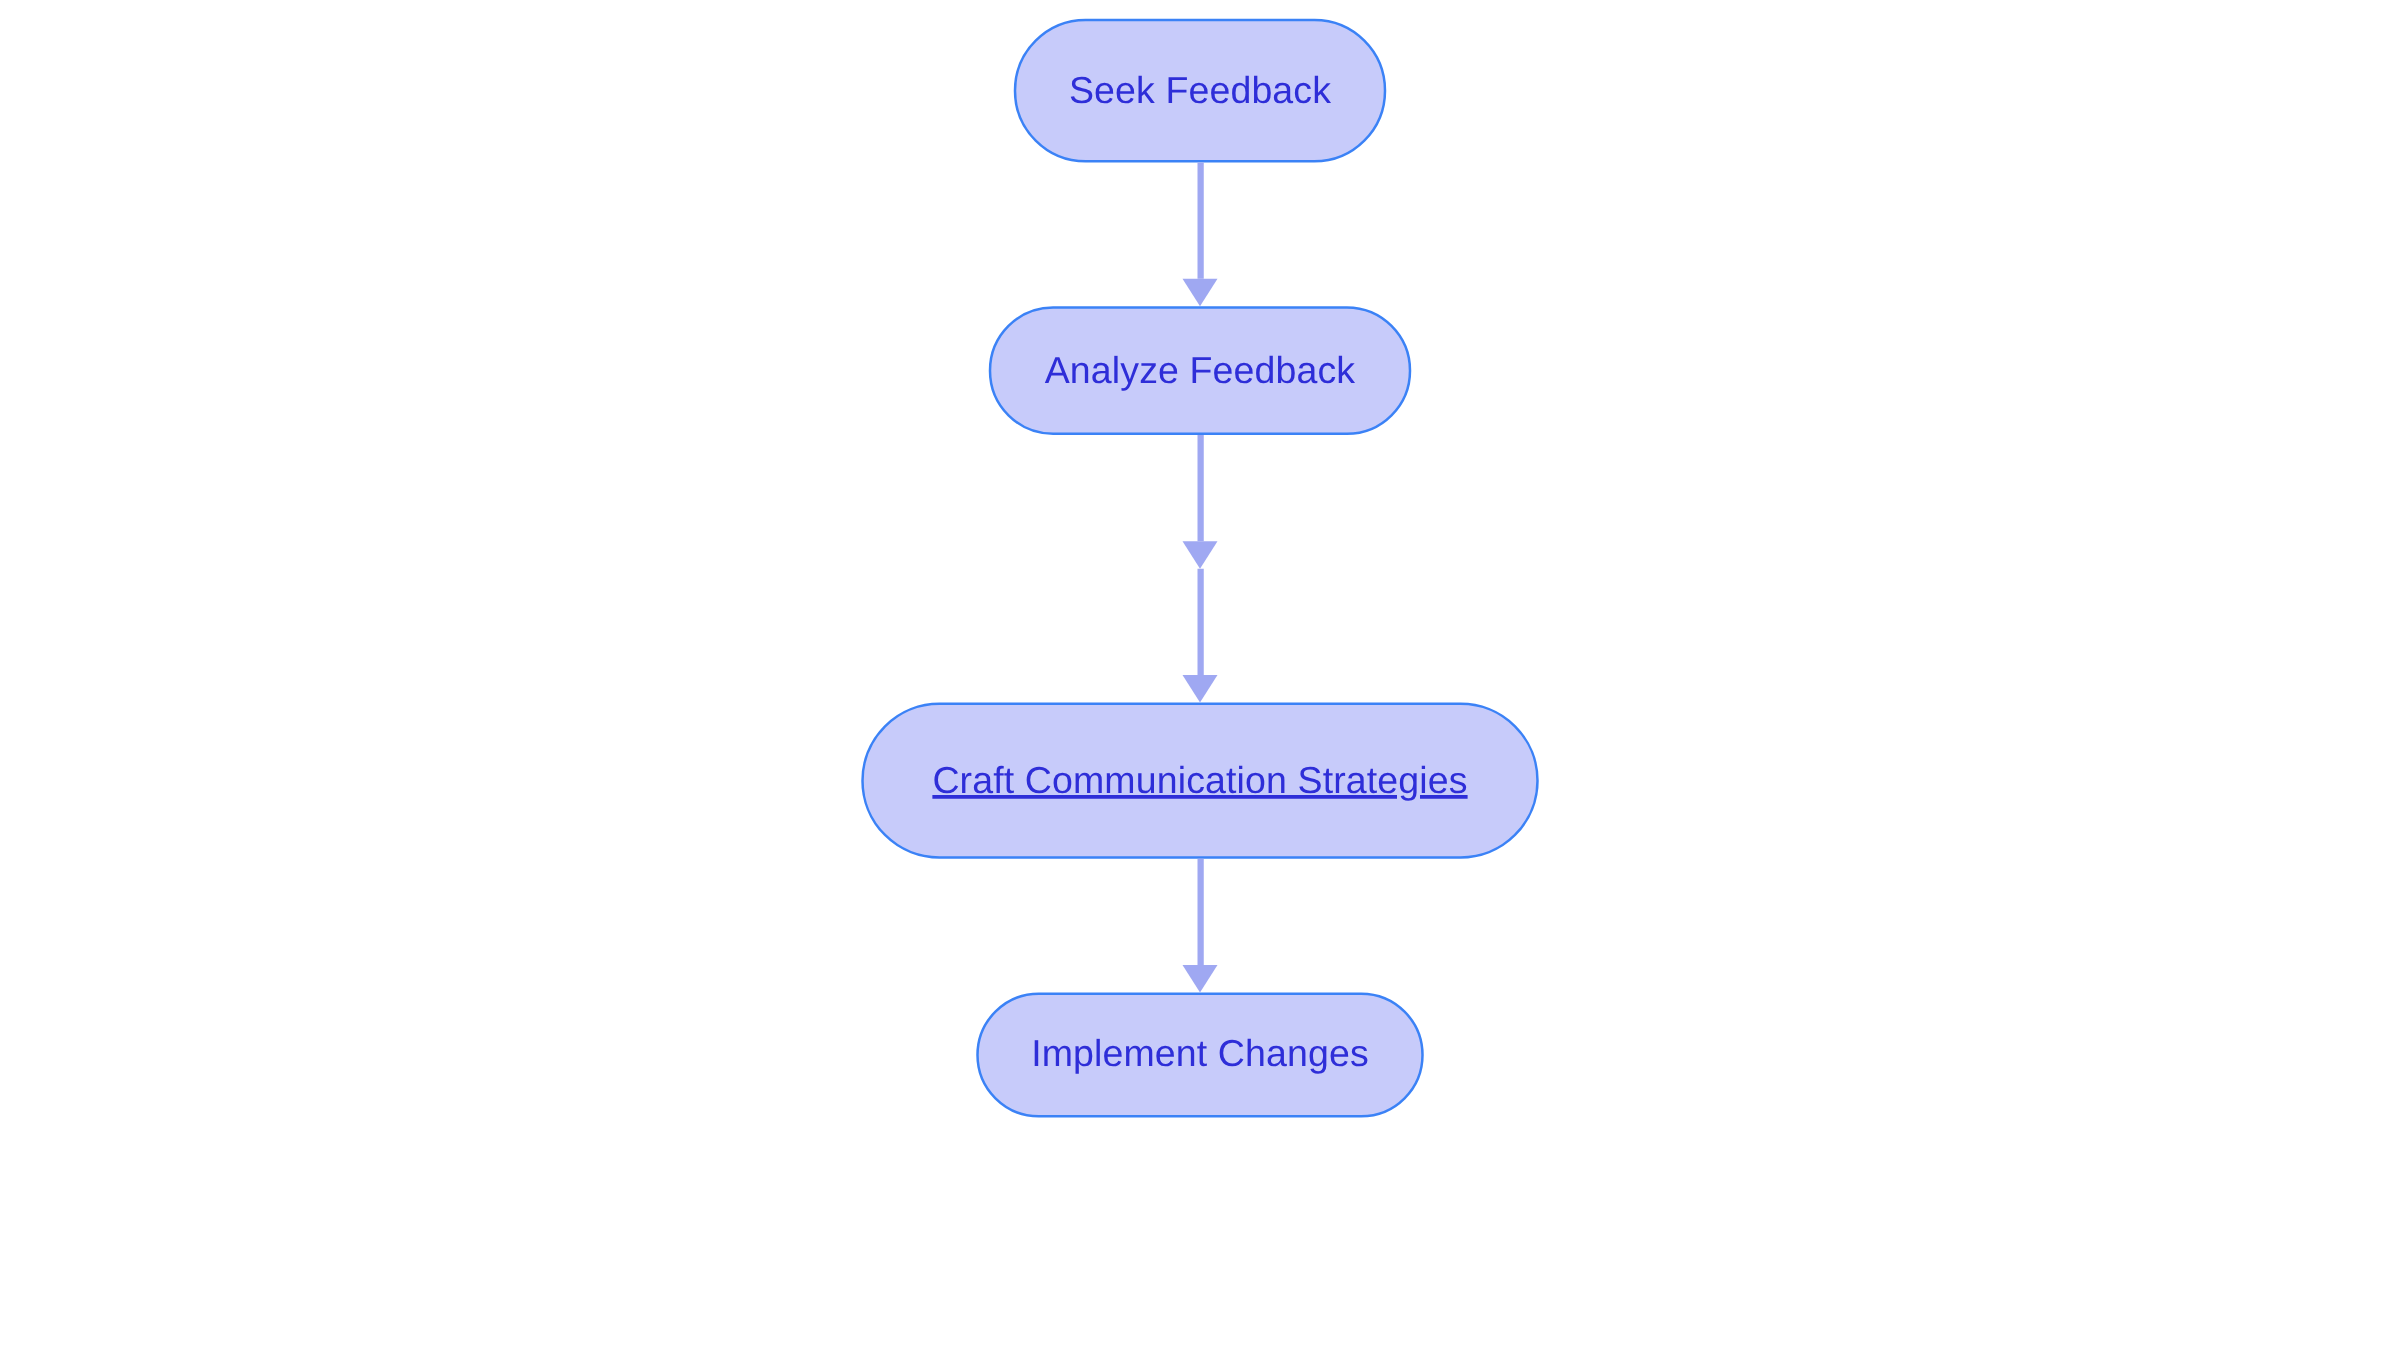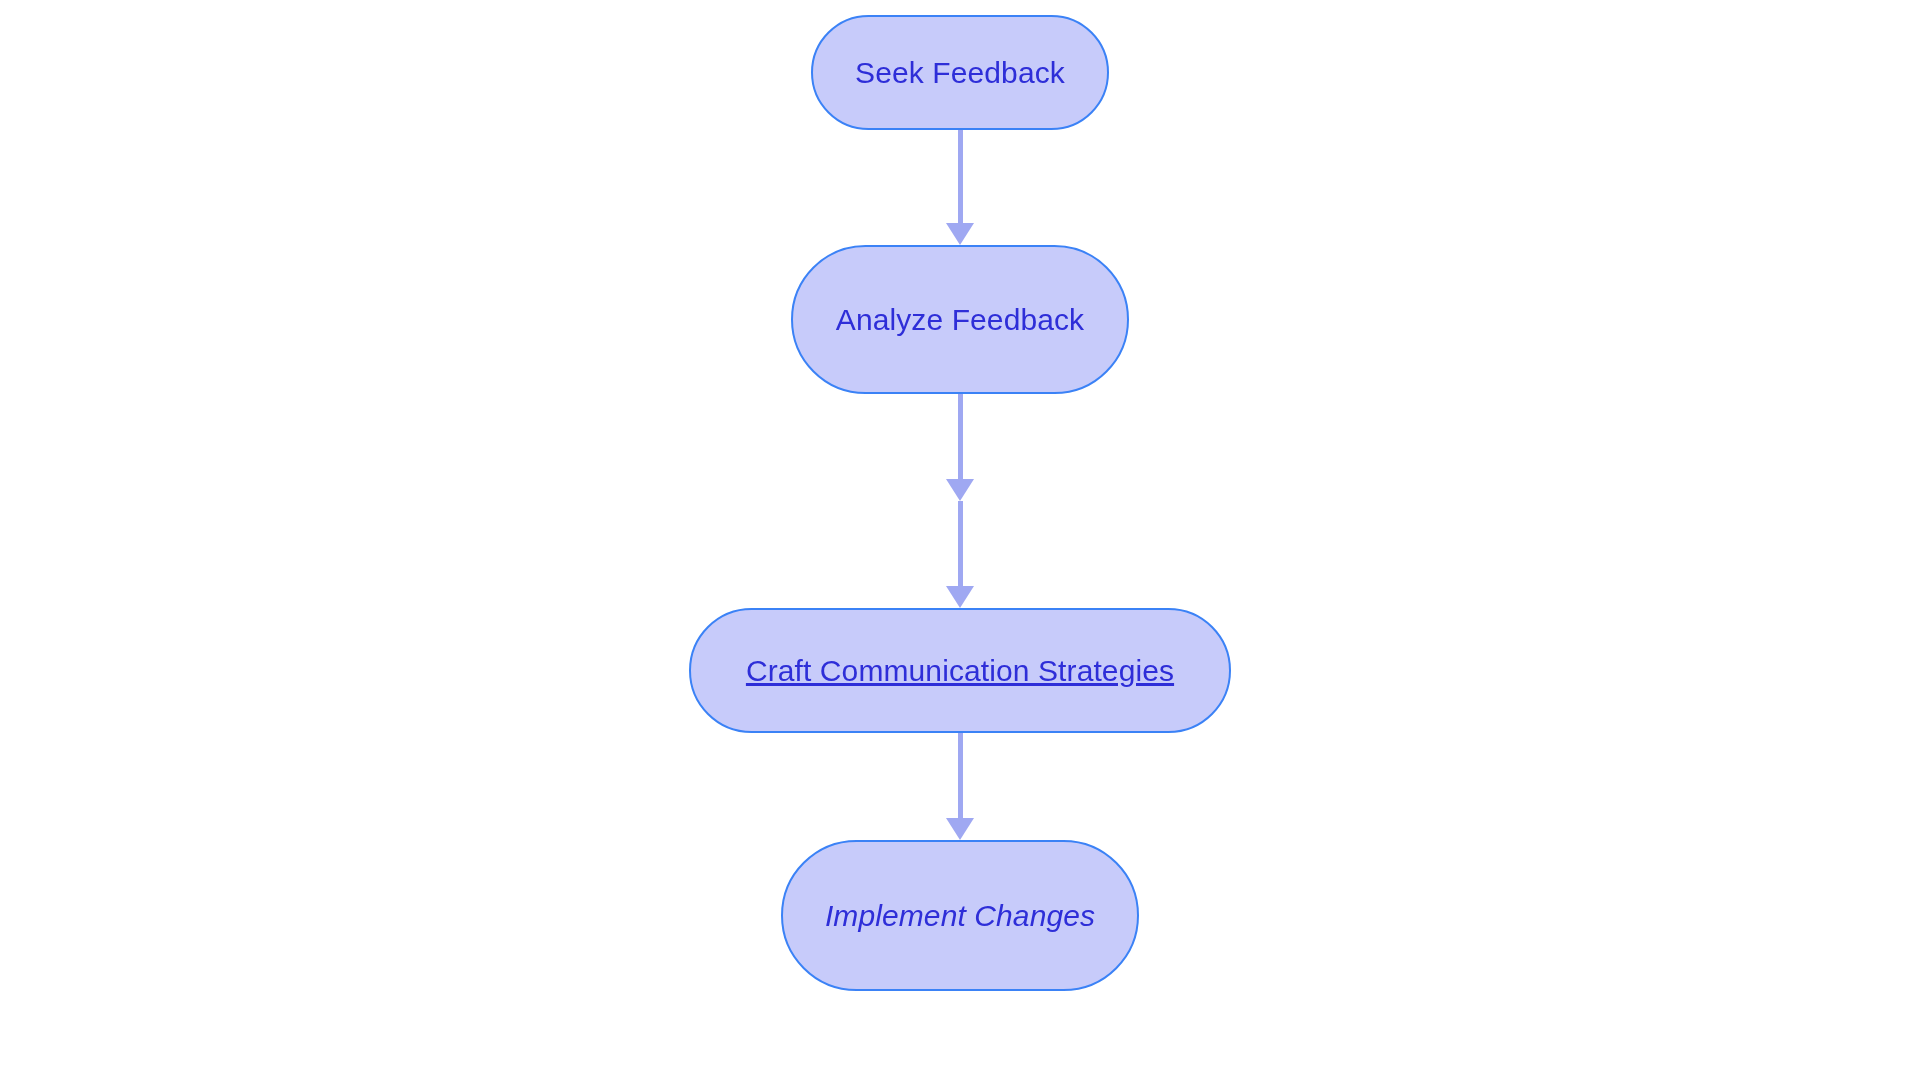--- a/index.html
+++ b/index.html
@@ -55,24 +55,24 @@
   }
 
   .node-label {
     display: block;
     color: #2e2ed8;
     padding: 0 14px;
   }
 
   
   .node-0 { width: 298px; height: 115px; }
-  .node-1 { width: 338px; height: 149px; text-align: center; }
+  .node-1 { width: 338px; height: 103px; text-align: center; }
   .node-2 { width: 520px; height: 123px; }
   .node-3 { width: 542px; height: 125px; text-decoration: underline; }
-  .node-4 { width: 358px; height: 151px; font-style: italic; }
+  .node-4 { width: 358px; height: 100px; }
 
   .connector {
     position: relative;
     width: 40px;
     flex: 0 0 auto;
     display: flex;
     flex-direction: column;
     align-items: center;
     justify-content: flex-start;
   }

